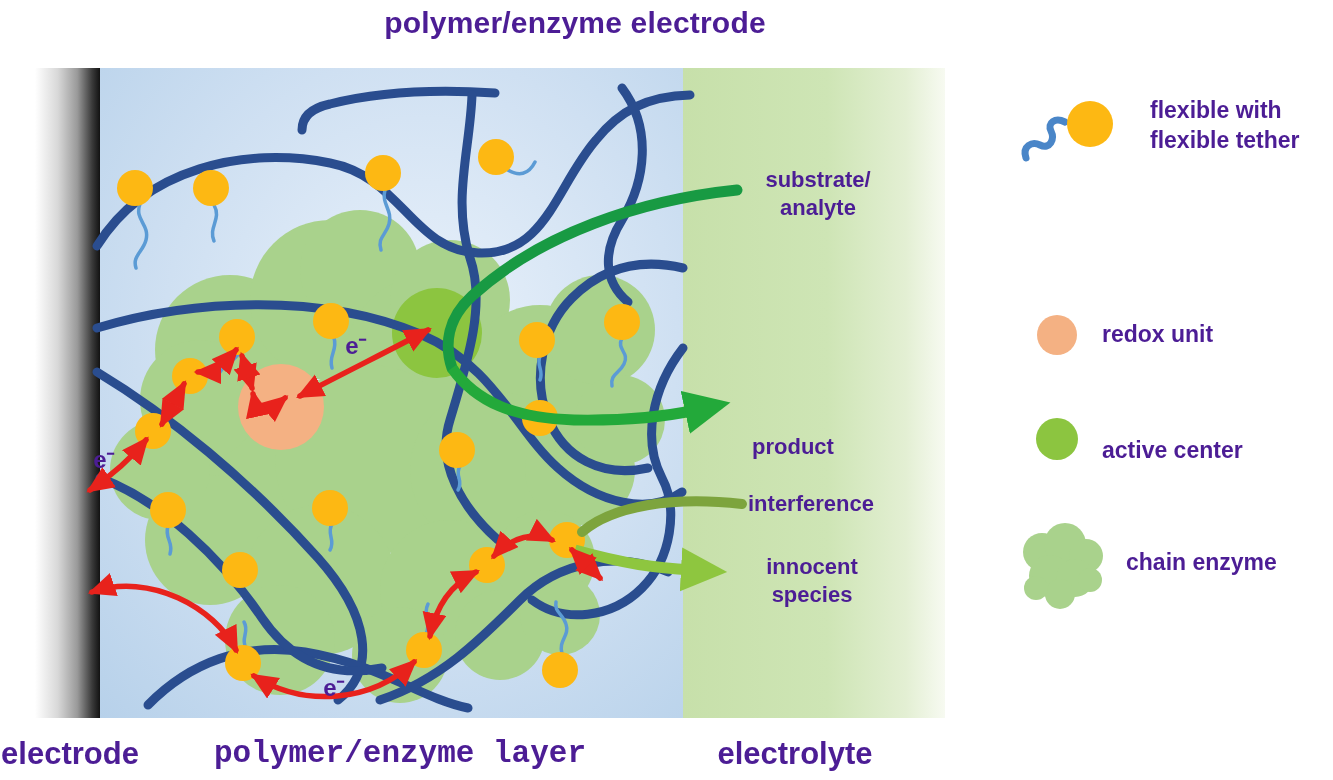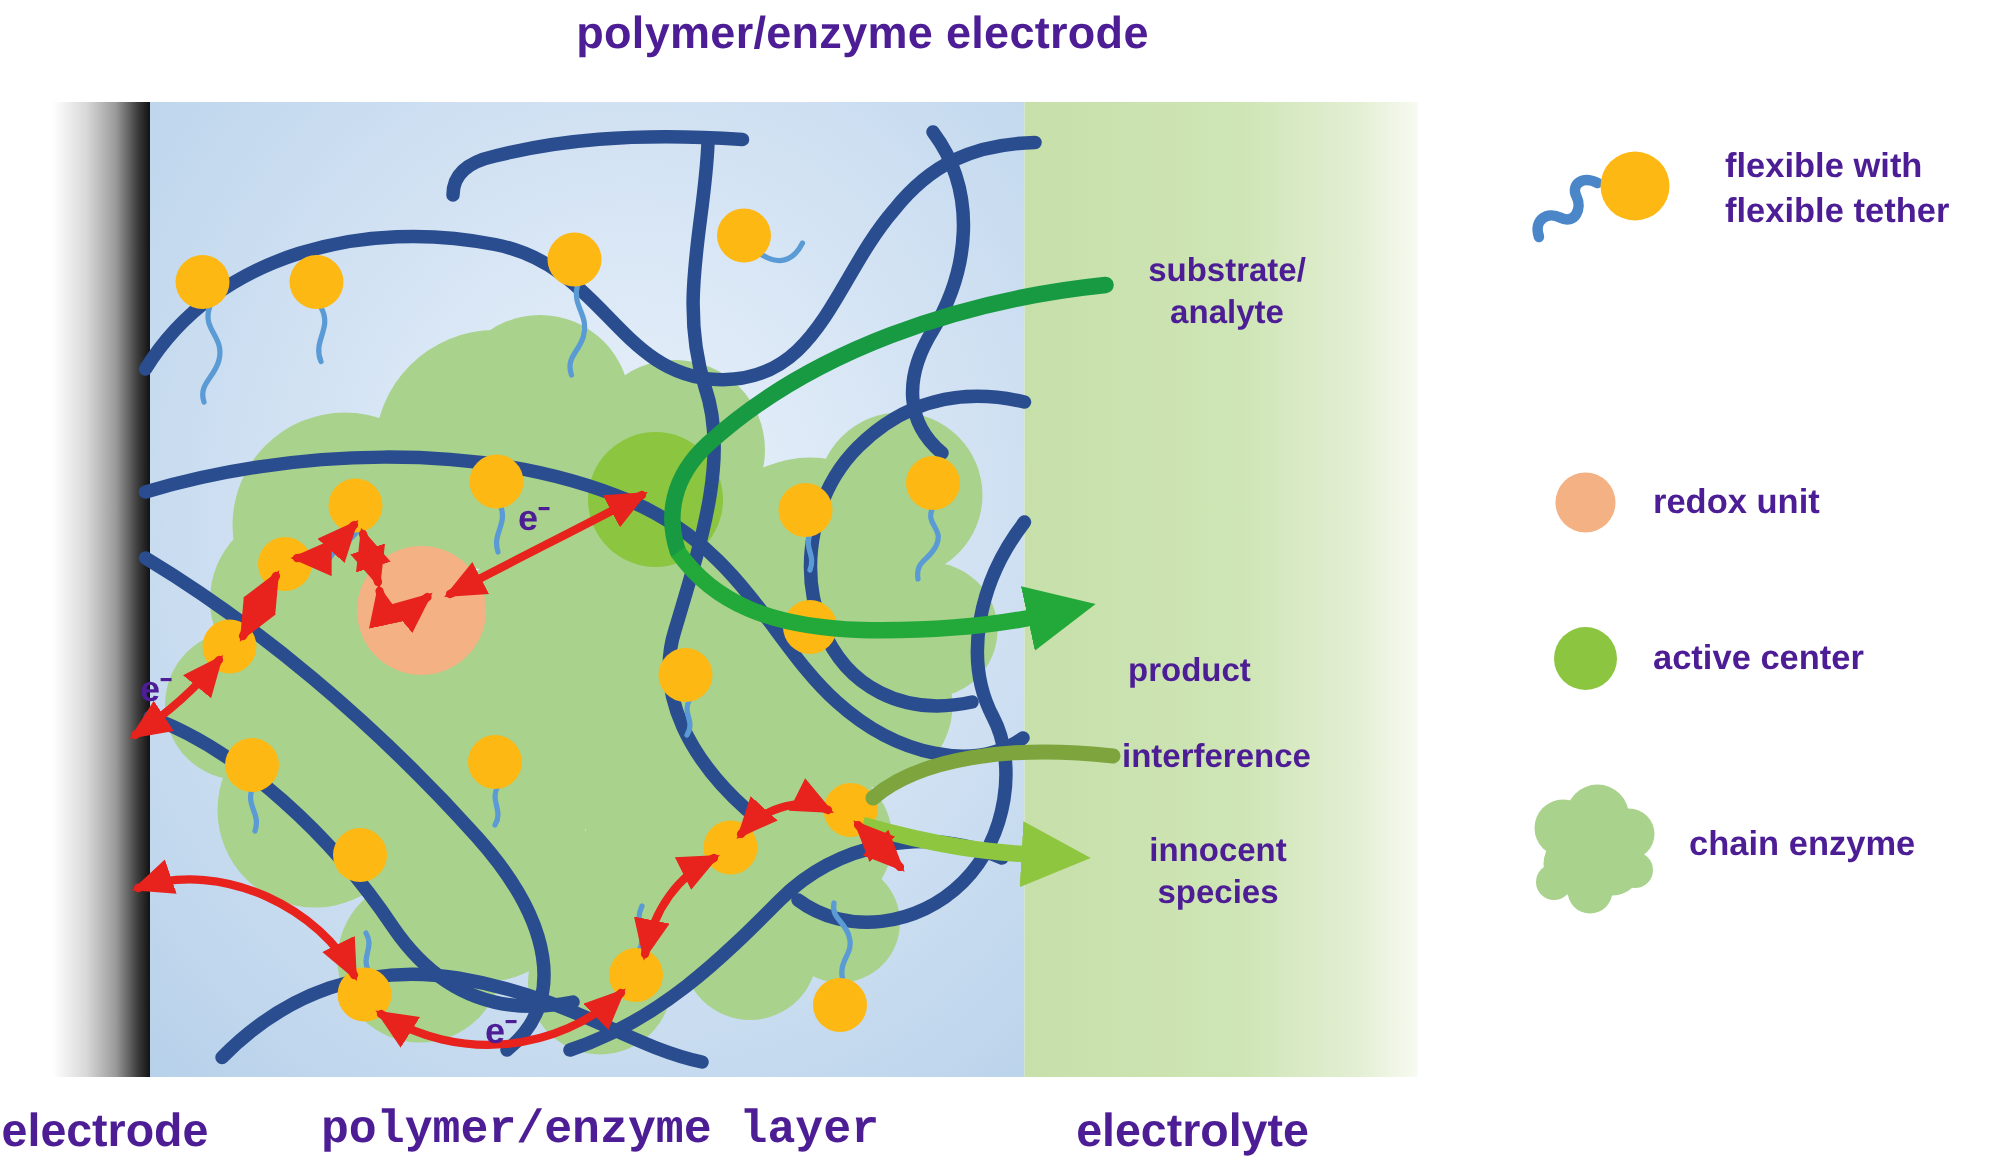--- a/index.html
+++ b/index.html
@@ -195,21 +195,21 @@
       <svg class="legend-icon" width="46" height="46" viewBox="0 0 46 46">
         <circle cx="23" cy="23" r="20" fill="#f4b183"></circle>
       </svg>
       <div class="legend-text" style="margin-left:22px;margin-top:8px;">redox unit</div>
     </div>
 
     <div class="legend-item" style="left:44px;top:336px;">
       <svg class="legend-icon" width="46" height="46" viewBox="0 0 46 46">
         <circle cx="23" cy="23" r="21" fill="#8cc540"></circle>
       </svg>
-      <div class="legend-text" style="margin-left:22px;margin-top:8px;">active center</div>
+      <div class="legend-text" style="margin-left:22px;margin-top:20px;">active center</div>
     </div>
 
     <div class="legend-item" style="left:20px;top:436px;">
       <svg class="legend-icon" width="102" height="96" viewBox="0 0 102 96">
         <g fill="#a9d28c">
           <circle cx="32" cy="36" r="19"></circle>
             <circle cx="55" cy="28" r="21"></circle>
           <circle cx="76" cy="40" r="17"></circle>
             <circle cx="40" cy="60" r="21"></circle>
           <circle cx="65" cy="62" r="19"></circle>

